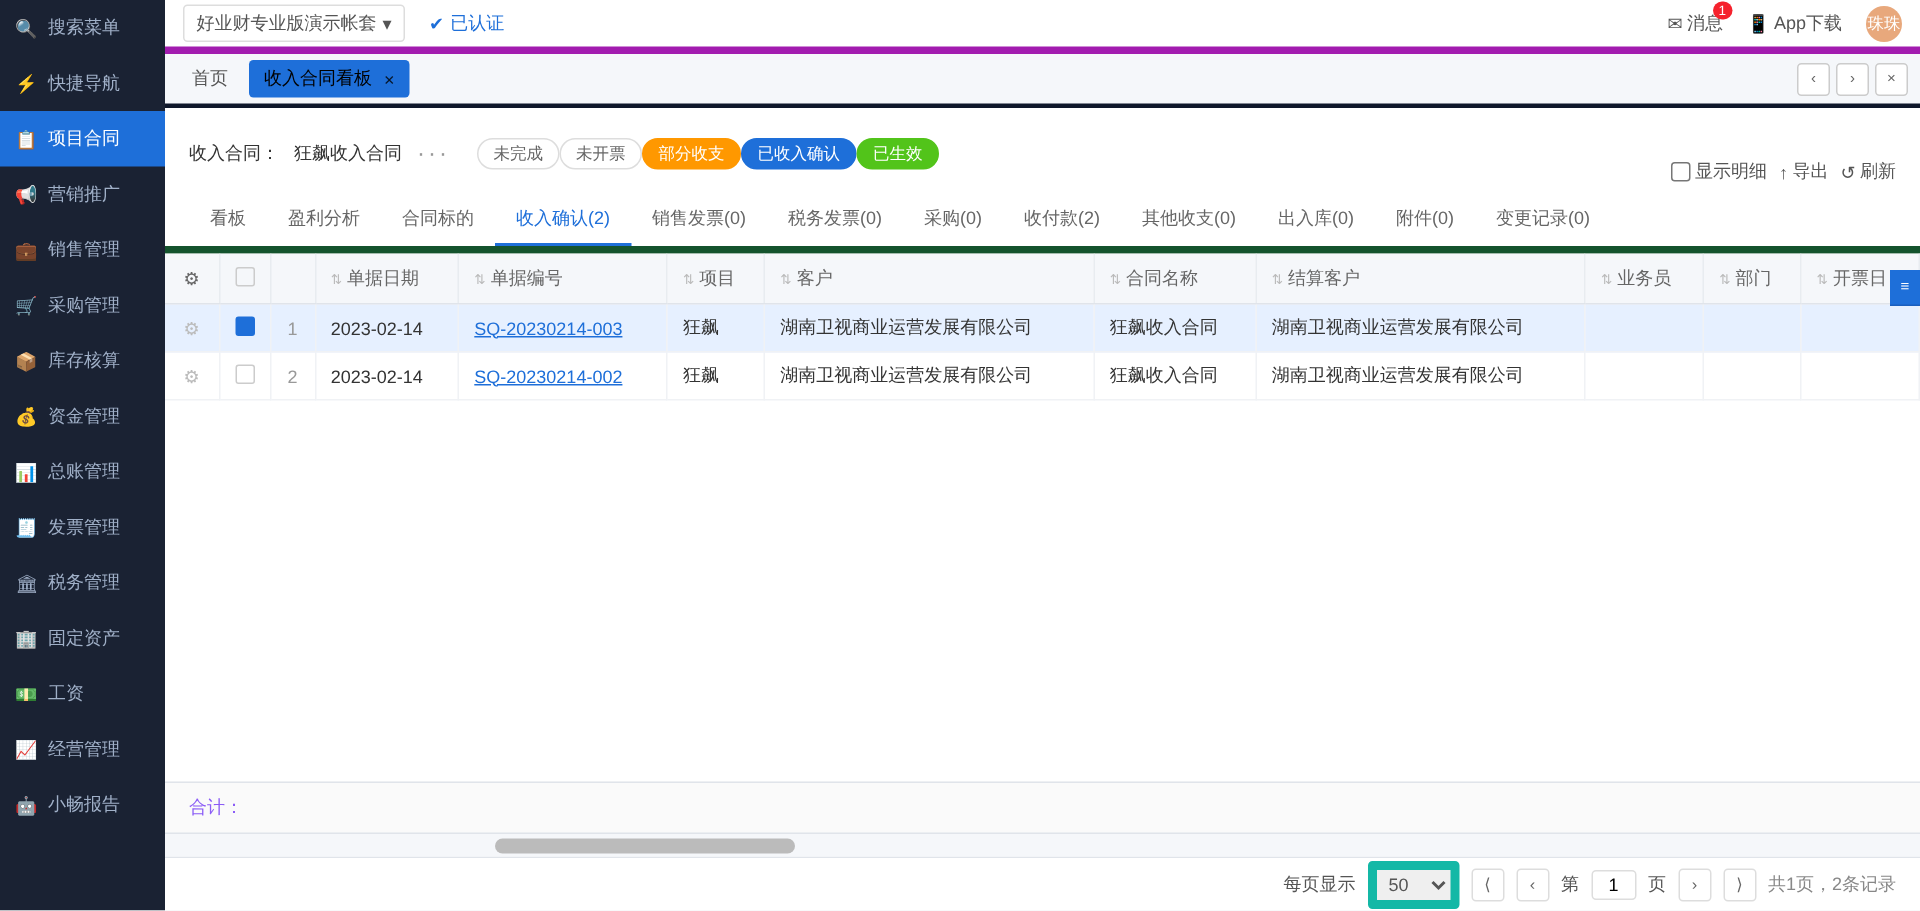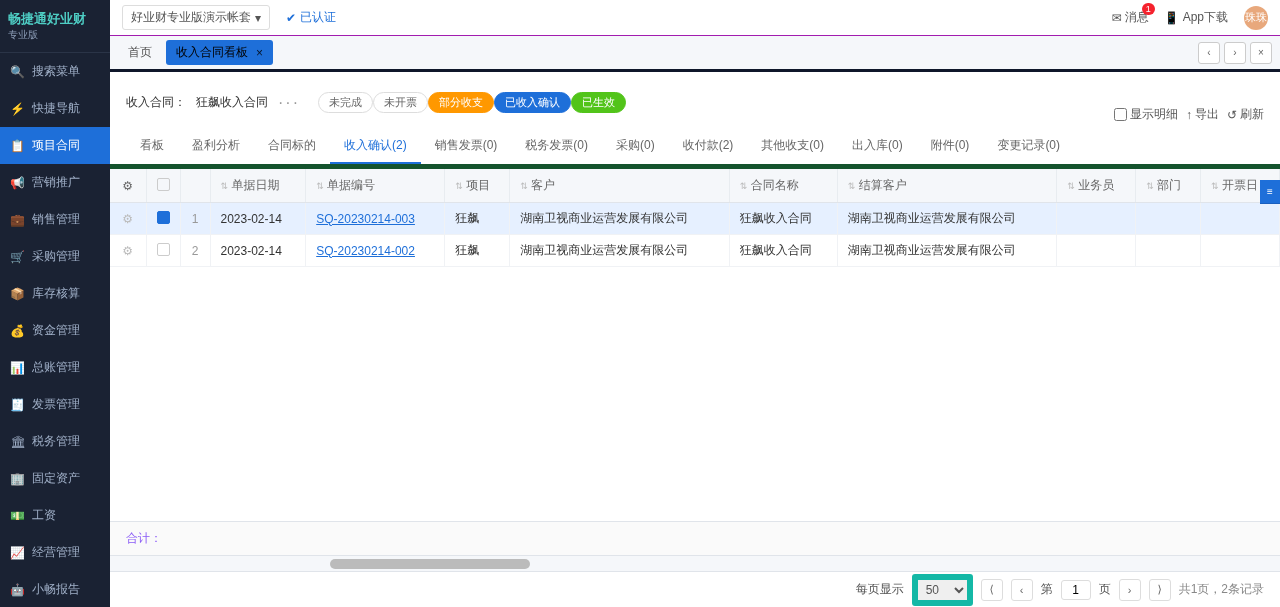--- a/index.html
+++ b/index.html
@@ -11,21 +11,21 @@
     .sidebar-logo-text { color: #4ecdc4; font-size: 13px; font-weight: bold; }
     .sidebar-logo-sub { color: #8a9bb5; font-size: 10px; }
     .sidebar-nav-item { display: flex; align-items: center; padding: 10px 10px; cursor: pointer; color: #a0b0c8; font-size: 12px; gap: 6px; }
     .sidebar-nav-item.active { background: #1e6fd9; color: #fff; }
     .sidebar-nav-item .nav-icon { width: 16px; height: 16px; display: flex; align-items: center; justify-content: center; flex-shrink: 0; }
 
     
     .main { flex: 1; display: flex; flex-direction: column; height: 607px; overflow: hidden; }
 
     
-    .topbar { height: 36px; background: #fff; border-bottom: 1px solid #a21caf; display: flex; align-items: center; padding: 0 12px; gap: 8px; flex-shrink: 0; }
+    .topbar { height: 36px; background: #fff; border-bottom: 5px solid #a21caf; display: flex; align-items: center; padding: 0 12px; gap: 8px; flex-shrink: 0; }
     .topbar-selector { display: flex; align-items: center; gap: 4px; font-size: 12px; color: #555; border: 1px solid #ddd; border-radius: 3px; padding: 3px 8px; cursor: pointer; }
     .topbar-verified { display: flex; align-items: center; gap: 4px; color: #1e6fd9; font-size: 12px; margin-left: 8px; }
     .topbar-right { margin-left: auto; display: flex; align-items: center; gap: 16px; }
     .topbar-action { display: flex; align-items: center; gap: 3px; font-size: 12px; color: #555; cursor: pointer; position: relative; }
     .badge { background: #f5222d; color: #fff; font-size: 9px; border-radius: 8px; padding: 1px 4px; position: absolute; top: -6px; right: -6px; }
     .topbar-avatar { width: 24px; height: 24px; border-radius: 50%; background: #e8a87c; display: flex; align-items: center; justify-content: center; color: #fff; font-size: 11px; }
 
     
     .tabbar { height: 36px; background: #f5f7fa; border-bottom: 3px solid #0f172a; display: flex; align-items: center; padding: 0 8px; gap: 4px; flex-shrink: 0; }
     .tabbar-home { padding: 4px 10px; font-size: 12px; color: #555; cursor: pointer; }
@@ -83,24 +83,20 @@
     .page-input { width: 30px; text-align: center; border: 1px solid #ddd; border-radius: 3px; padding: 2px 4px; font-size: 12px; }
 
     
     .right-toolbar { position: fixed; right: 0; top: 180px; display: flex; flex-direction: column; }
     .right-tool-btn { width: 20px; padding: 6px 3px; background: #1e6fd9; color: #fff; font-size: 10px; cursor: pointer; border-bottom: 1px solid #1a5fbe; text-align: center; }
   </style>
 </head>
 <body>
 
 <div class="sidebar">
-  <div class="sidebar-logo">
-    <div class="sidebar-logo-text">畅捷通好业财</div>
-    <div class="sidebar-logo-sub">专业版</div>
-  </div>
 
   <div id="sidebar-nav-container">
   <div class="sidebar-nav-item">
         <span class="nav-icon">🔍</span>
         <span>搜索菜单</span>
       </div>
       <div class="sidebar-nav-item">
         <span class="nav-icon">⚡</span>
         <span>快捷导航</span>
       </div>

